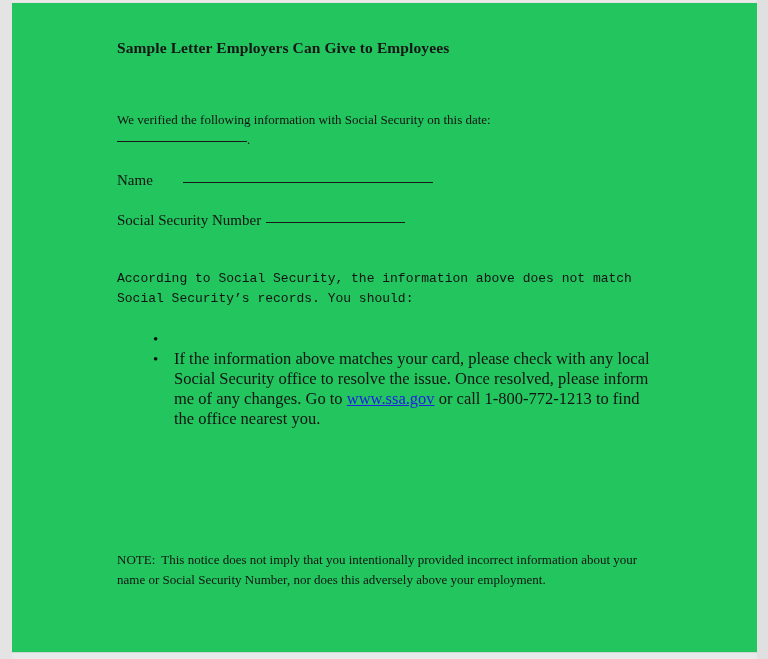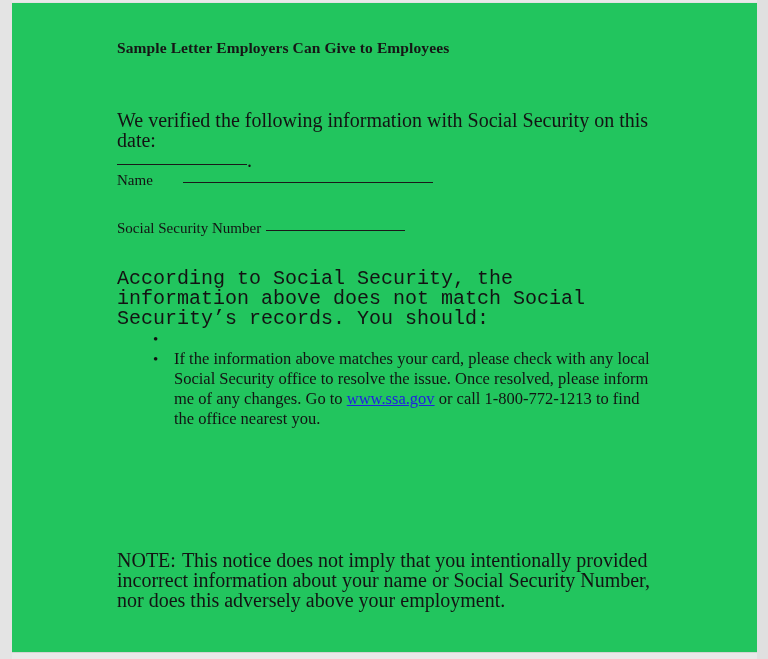--- a/index.html
+++ b/index.html
@@ -60,21 +60,21 @@
     color: #161616;
     letter-spacing: 0.1px;
     position: absolute;
     top: 36px;
     left: 0;
     white-space: nowrap;
   }
 
   .para {
     position: absolute;
-    font-size: 20px;
+    font-size: 13px;
     color: #131313;
     line-height: 20px;
     text-align: left;
   }
 
   .p-verified {
     top: 107px;
     left: 0;
     width: 545px;
   }
@@ -91,21 +91,21 @@
 
   .row-field {
     position: absolute;
     font-size: 15px;
     color: #131313;
     white-space: nowrap;
     line-height: 20px;
   }
   .f-name { top: 167px; left: 0; }
   .f-name .lbl { display: inline-block; width: 66px; }
-  .f-ssn  { top: 215px; left: 0; }
+  .f-ssn  { top: 207px; left: 0; }
   .f-ssn .lbl { display: inline-block; margin-right: 5px; }
 
   .p-according {
     top: 266px;
     left: 0;
     width: 528px;
     font-family: Liberation Mono, monospace;
   }
 
   .bullets {

